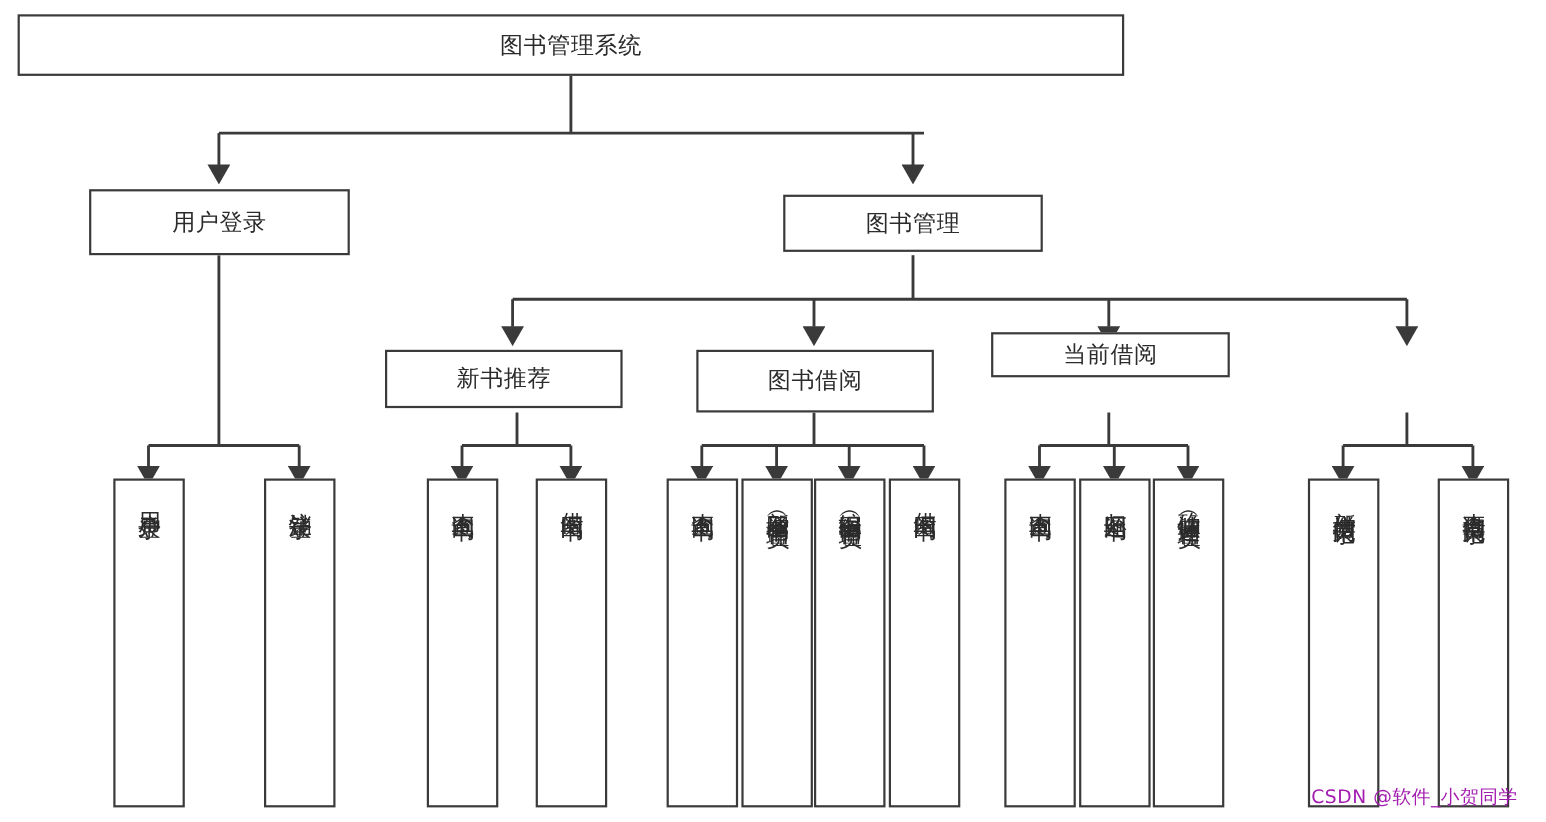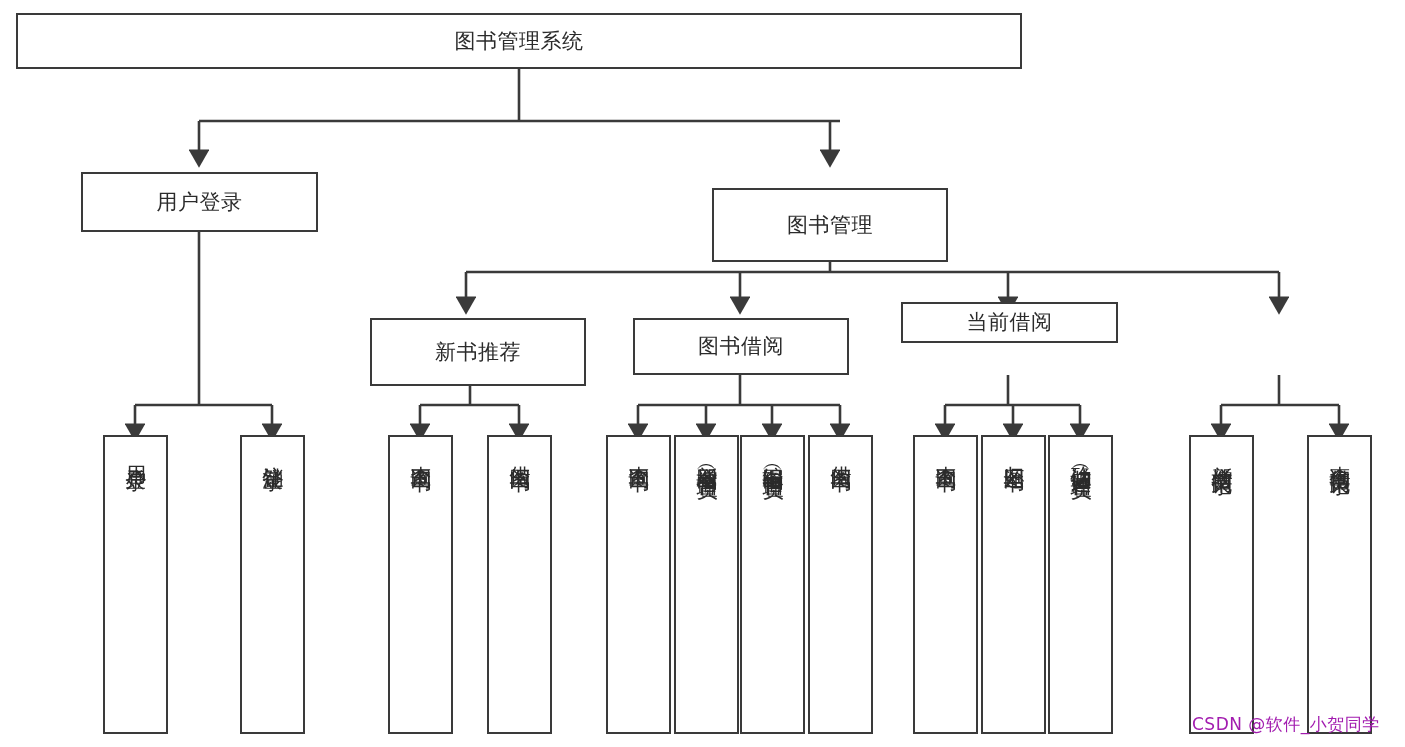--- a/index.html
+++ b/index.html
@@ -125,25 +125,25 @@
     </g>
   </svg>
 
   <div class="node horizontal" style="left:16px; top:13px; width:1006px; height:56px;">
     <span class="node-label">图书管理系统</span>
   </div>
 
   <div class="node horizontal" style="left:81px; top:172px; width:237px; height:60px;">
     <span class="node-label">用户登录</span>
   </div>
-  <div class="node horizontal" style="left:712px; top:188px; width:236px; height:74px;">
+  <div class="node horizontal" style="left:712px; top:177px; width:236px; height:52px;">
     <span class="node-label">图书管理</span>
   </div>
 
-  <div class="node horizontal" style="left:370px; top:318px; width:216px; height:68px;">
+  <div class="node horizontal" style="left:350px; top:318px; width:216px; height:53px;">
     <span class="node-label">新书推荐</span>
   </div>
   <div class="node horizontal" style="left:633px; top:318px; width:216px; height:57px;justify-content:center;">
     <span class="node-label">图书借阅</span>
   </div>
   <div class="node horizontal" style="left:901px; top:302px; width:217px; height:41px;">
     <span class="node-label">当前借阅</span>
   </div>
 
   <div class="node vertical" style="left:103px; top:435px; width:65px; height:299px;">

